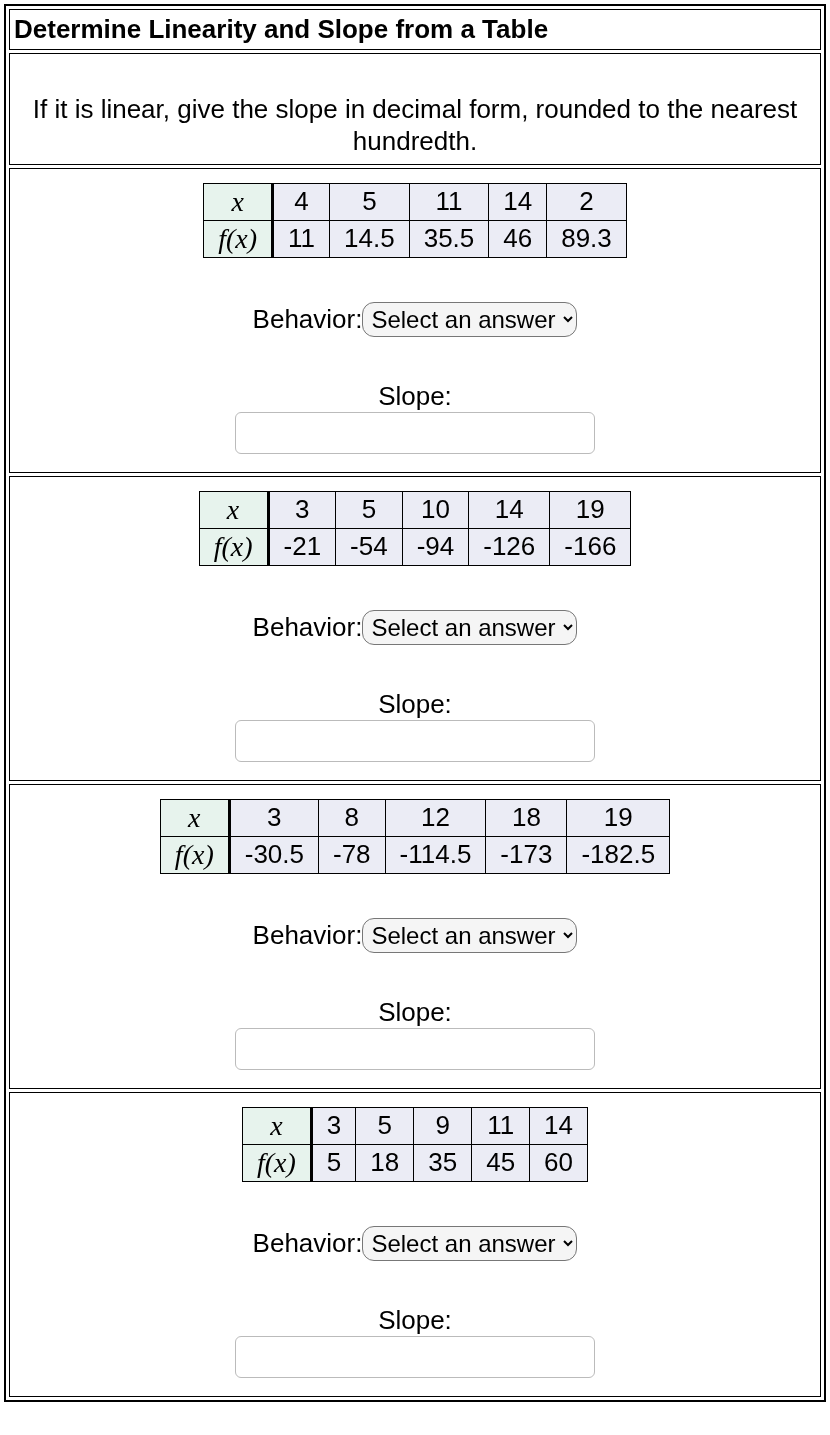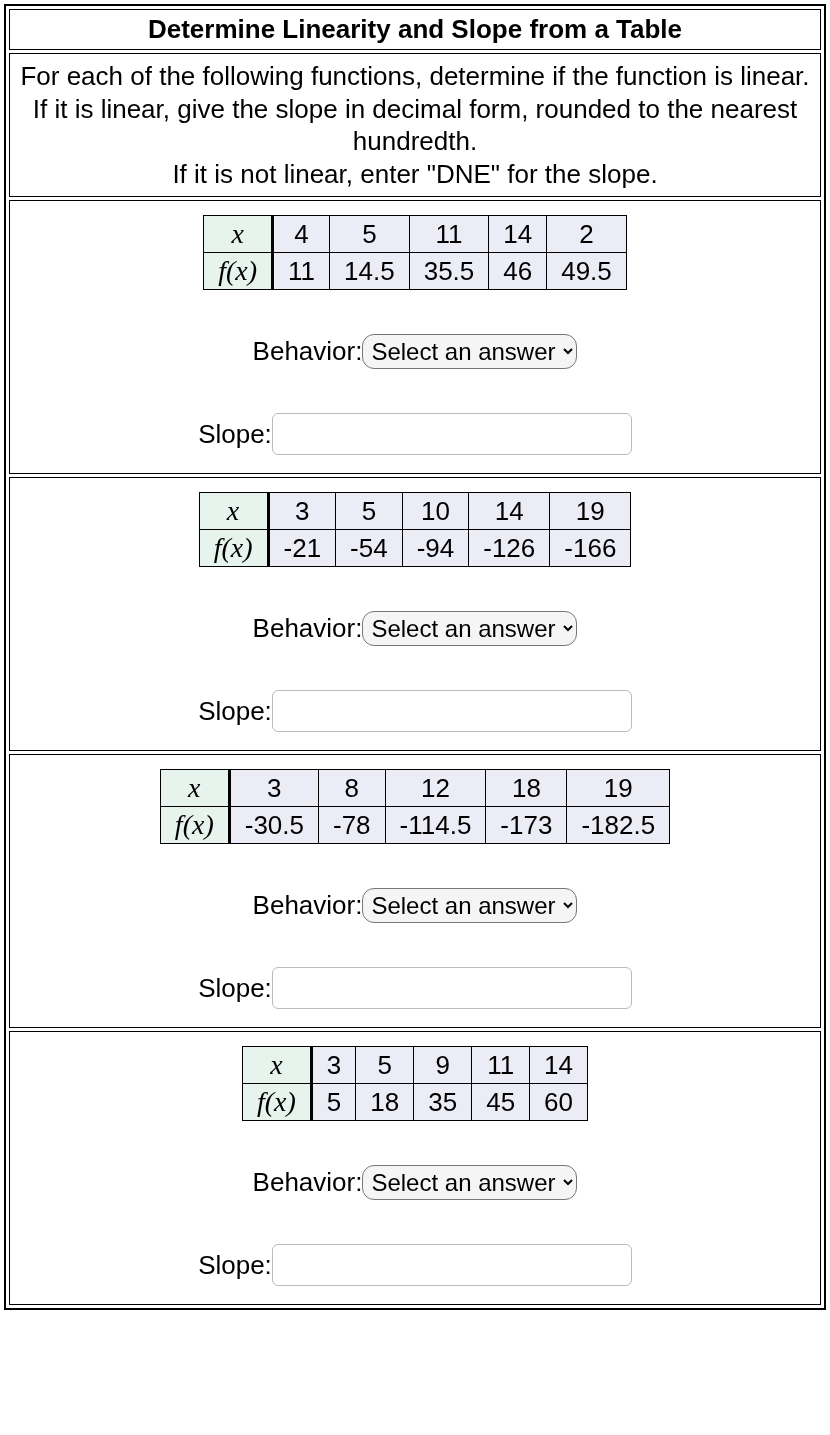--- a/index.html
+++ b/index.html
@@ -10,21 +10,20 @@
       font-size: 26px;
       background: #fff;
       color: #000;
     }
     .outer {
       border: 2px solid #000;
       padding: 3px;
     }
     .title-box {
       border: 1.5px solid #000;
-      text-align: center;
       font-weight: bold;
       padding: 4px;
       margin-bottom: 3px;
     }
     .instructions-box {
       border: 1.5px solid #000;
       text-align: center;
       padding: 6px 8px;
       margin-bottom: 3px;
       line-height: 1.25;
@@ -59,21 +58,21 @@
     .fx {
       font-style: italic;
       font-family: "Times New Roman", serif;
     }
     .row-line {
       display: flex;
       align-items: center;
       justify-content: center;
       margin-bottom: 44px;
     }
-    .row-line.slope { margin-bottom: 4px; }
+    .row-line.slope { margin-bottom: 4px; flex-direction: column; }
     .label { font-size: 26px; }
     select.answer-select {
       font-size: 24px;
       font-family: Arial, sans-serif;
       padding: 2px 4px;
       border: 1.5px solid #777;
       border-radius: 12px;
       background: #f5f5f5;
     }
     input.slope-input {
@@ -85,43 +84,42 @@
     }
   </style>
 </head>
 <body>
 
 <div class="outer">
 
   <div class="title-box">Determine Linearity and Slope from a Table</div>
 
   <div class="instructions-box">
-    <span>For each of the following functions, determine if the function is linear.</span><br>
+    <br>
     <span>If it is linear, give the slope in decimal form, rounded to the nearest hundredth.</span><br>
-    <span>If it is not linear, enter "DNE" for the slope.</span>
   </div>
 
   <div class="problem-box">
     <table class="dtable">
       <tbody>
           <tr>
         <th class="hcell">x</th>
         <td>4</td>
         <td>5</td>
         <td>11</td>
         <td>14</td>
         <td>2</td>
       </tr>
       <tr>
         <th class="hcell"><span class="fx">f</span>(<span class="fx">x</span>)</th>
         <td>11</td>
         <td>14.5</td>
         <td>35.5</td>
         <td>46</td>
-        <td>49.5</td>
+        <td>89.3</td>
       </tr>
     </tbody>
       </table>
     <div class="row-line">
       <span class="label">Behavior:</span>
       <select class="answer-select">
         <option>Select an answer</option>
       </select>
     </div>
     <div class="row-line slope">

